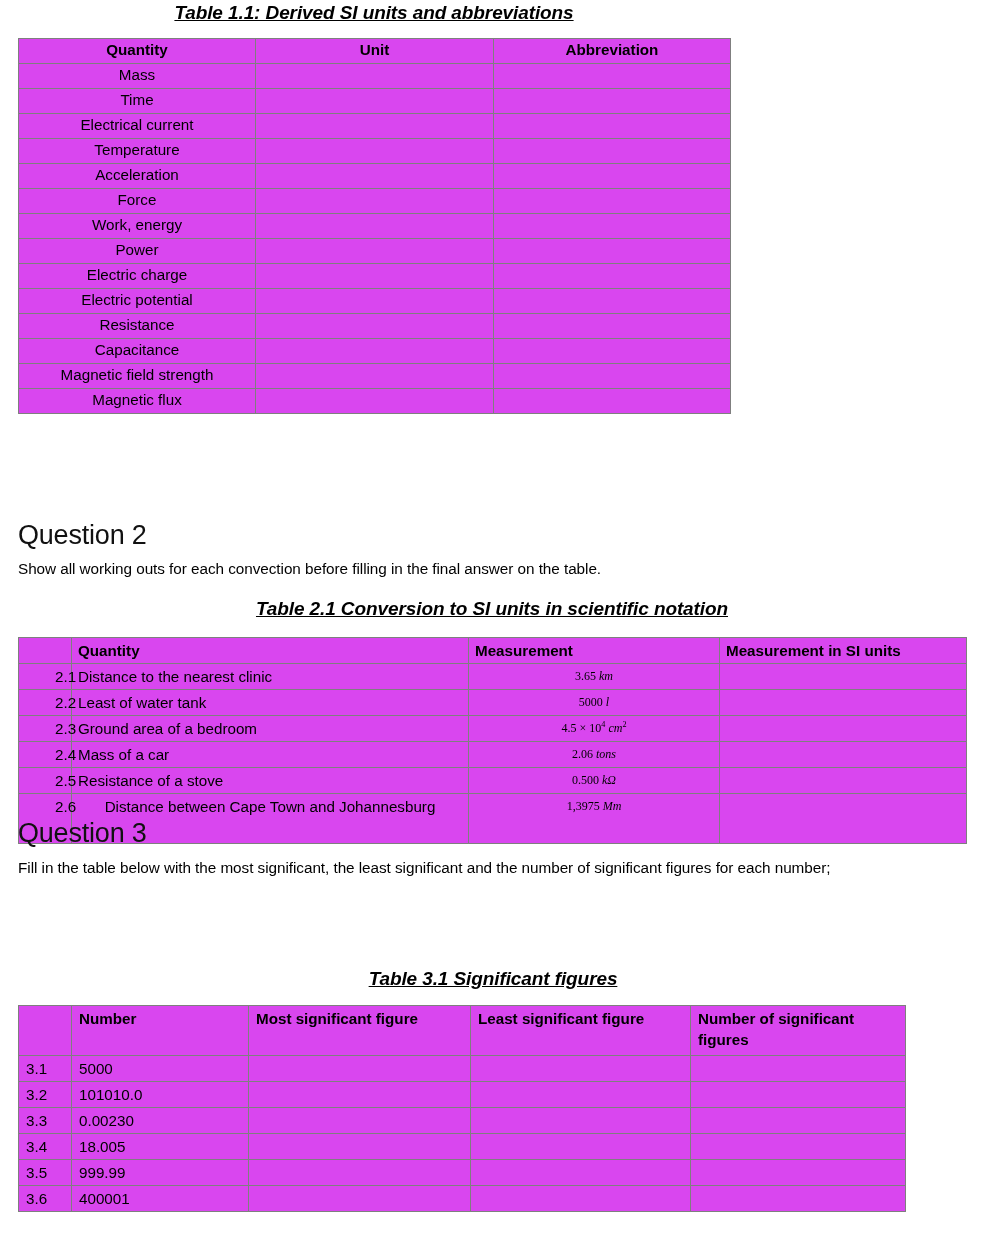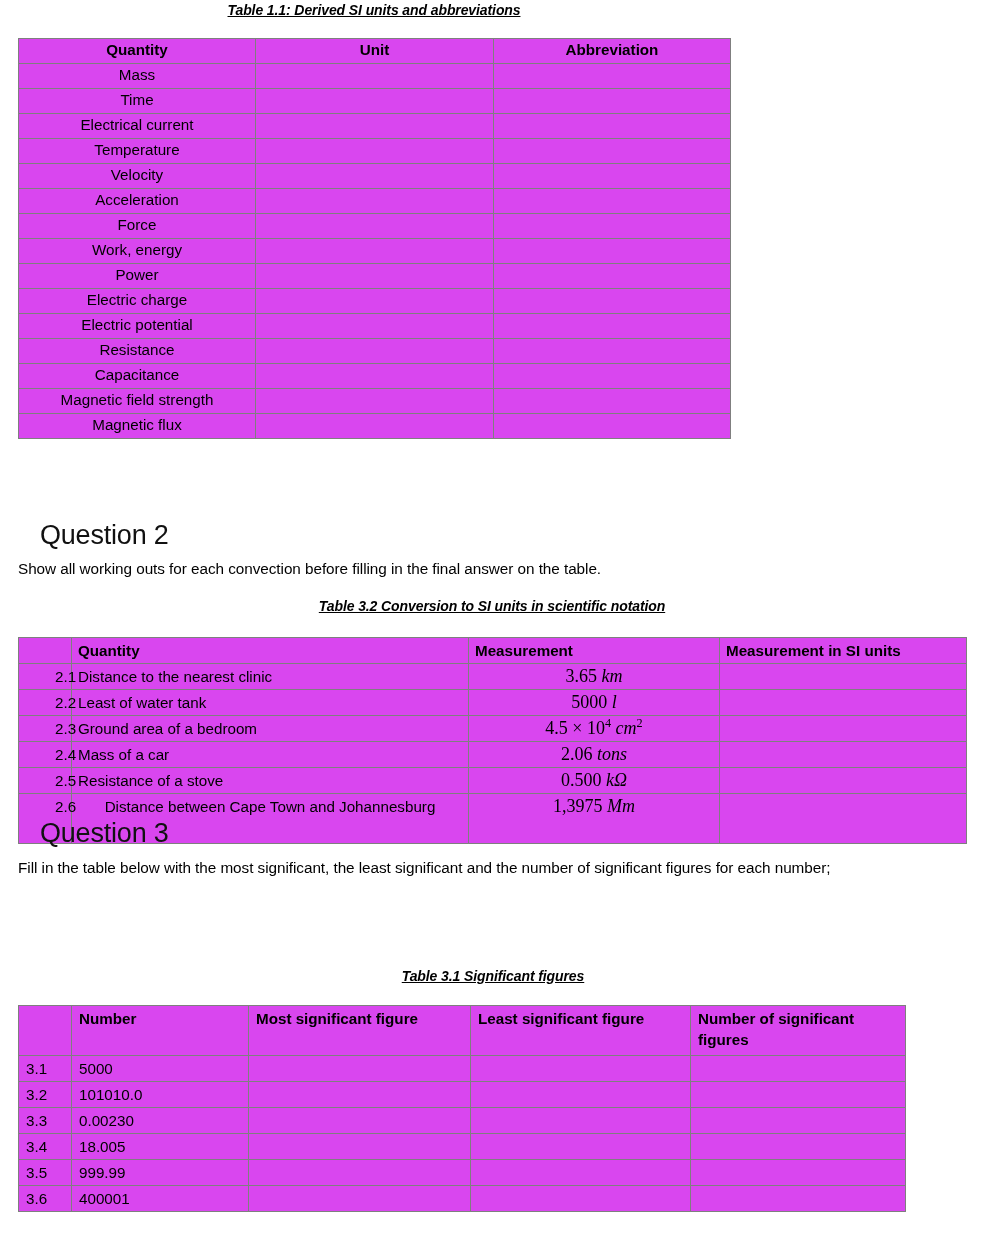--- a/index.html
+++ b/index.html
@@ -22,36 +22,35 @@
     height: 1253px;
     padding: 0;
     box-sizing: border-box;
   }
 
   
   .table-caption {
     font-family: "Liberation Sans", sans-serif;
     font-weight: bold;
     font-style: italic;
-    font-size: 14px;
+    font-size: 19px;
     text-decoration: underline;
     text-align: center;
     line-height: 1.15;
     letter-spacing: -0.1px;
   }
 
   
   .q-heading {
     font-family: "Liberation Sans", sans-serif;
     font-weight: normal;
     font-size: 27px;
     line-height: 1.1;
     letter-spacing: -0.2px;
     color: #111;
-    margin-left: 22px;
   }
   .q-body {
     font-family: "Liberation Sans", sans-serif;
     font-size: 15.3px;
     line-height: 1.45;
     letter-spacing: -0.05px;
   }
 
   
   table.doc-table {
@@ -97,21 +96,21 @@
   #table-2-1 col.c-si    { width: 247px; }
   #table-2-1 td {
     height: 25px;
     line-height: 21px;
     padding: 2px 6px;
   }
   #table-2-1 td.idx   { text-align: left; padding-left: 36px; }
   #table-2-1 td.meas  {
     text-align: center;
     font-family: "Liberation Serif", serif;
-    font-size: 18px;
+    font-size: 12px;
   }
   #table-2-1 td.meas .mu {
     font-style: italic;
   }
   #table-2-1 td.meas sup {
     font-size: 0.68em;
     vertical-align: super;
     line-height: 0;
   }
 
@@ -170,25 +169,20 @@
           <td>Electrical current</td>
           <td></td>
           <td></td>
         </tr>
         <tr>
           <td>Temperature</td>
           <td></td>
           <td></td>
         </tr>
         <tr>
-          <td>Velocity</td>
-          <td></td>
-          <td></td>
-        </tr>
-        <tr>
           <td>Acceleration</td>
           <td></td>
           <td></td>
         </tr>
         <tr>
           <td>Force</td>
           <td></td>
           <td></td>
         </tr>
         <tr>
@@ -233,21 +227,21 @@
         </tr>
       </tbody>
     </table>
   </div>
 
   <div class="blk q-heading" style="left:18px; top:521px;">Question 2</div>
 
   <div class="blk q-body" style="left:18px; top:558px; width:940px;">Show all working outs for each convection before filling in the final answer on the table.</div>
 
   <div class="blk" style="left:18px; top:598px; width:948px;">
-    <div class="table-caption">Table 3.2 Conversion to SI units in scientific notation</div>
+    <div class="table-caption">Table 2.1 Conversion to SI units in scientific notation</div>
   </div>
 
   <div class="blk" style="left:18px; top:637px;">
     <table class="doc-table" id="table-2-1">
       <colgroup>
         <col class="c-idx">
           <col class="c-qty">
           <col class="c-meas">
           <col class="c-si">
       </colgroup>

